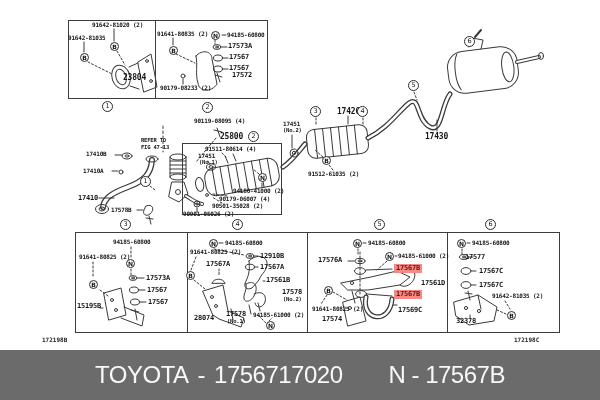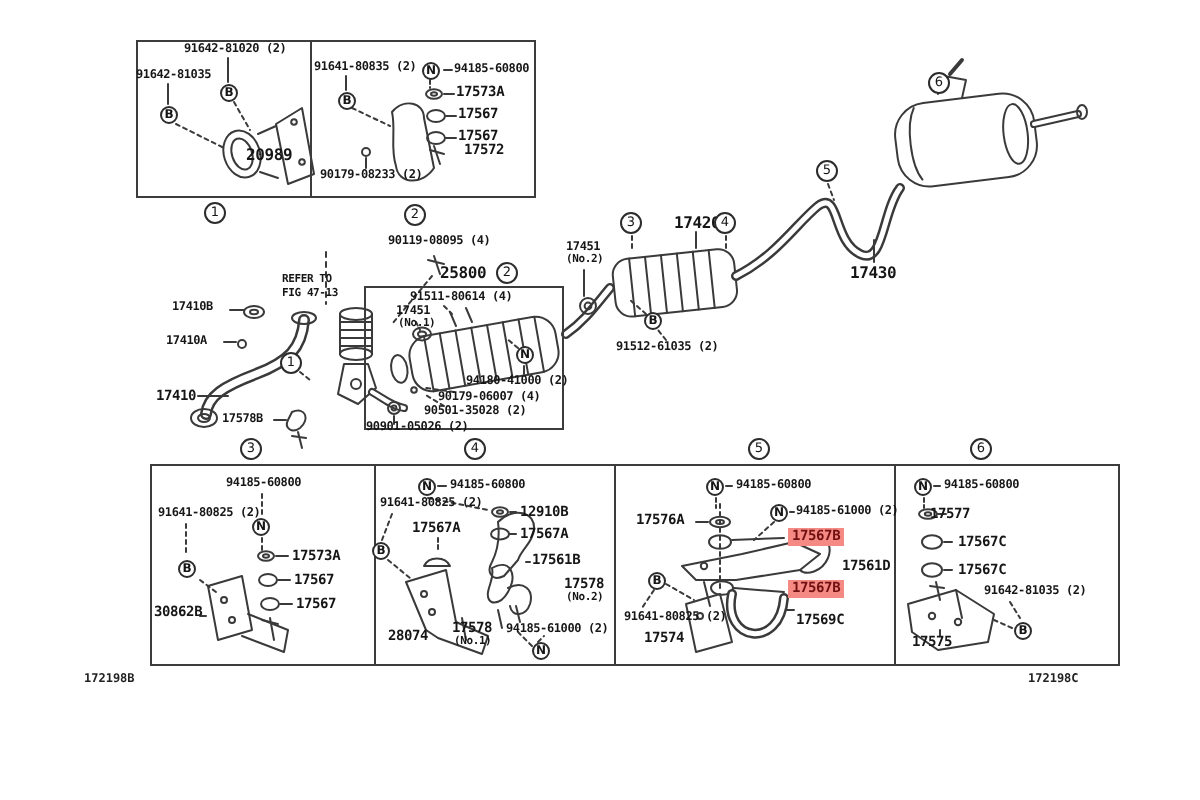--- a/index.html
+++ b/index.html
@@ -220,21 +220,21 @@
   <div class="dbox" style="left:182px;top:143px;width:100px;height:72px"></div>
   <div class="dbox" style="left:75px;top:232px;width:113px;height:101px"></div>
   <div class="dbox" style="left:187px;top:232px;width:121px;height:101px"></div>
   <div class="dbox" style="left:307px;top:232px;width:141px;height:101px"></div>
   <div class="dbox" style="left:447px;top:232px;width:113px;height:101px"></div>
 
   <span class="lbl" style="left:92px;top:22px">91642-81020 (2)</span>
   <span class="circ" style="left:110px;top:42px">B</span>
   <span class="lbl" style="left:68px;top:35px">91642-81035</span>
   <span class="circ" style="left:80px;top:53px">B</span>
-  <span class="lbl big" style="left:123px;top:74px">20989</span>
+  <span class="lbl big" style="left:123px;top:74px">23804</span>
   <span class="circ marker" style="left:102px;top:101px">1</span>
 
   <span class="lbl" style="left:157px;top:31px">91641-80835 (2)</span>
   <span class="circ" style="left:169px;top:46px">B</span>
   <span class="lbl" style="left:160px;top:85px">90179-08233 (2)</span>
   <span class="circ" style="left:211px;top:31px">N</span>
   <span class="lbl" style="left:227px;top:32px">94185-60800</span>
   <span class="lbl mid" style="left:228px;top:43px">17573A</span>
   <span class="lbl mid" style="left:229px;top:54px">17567</span>
   <span class="lbl mid" style="left:229px;top:65px">17567</span>
@@ -275,21 +275,21 @@
   <span class="circ marker" style="left:374px;top:219px">5</span>
   <span class="circ marker" style="left:485px;top:219px">6</span>
 
   <span class="lbl" style="left:113px;top:239px">94185-60800</span>
   <span class="circ" style="left:126px;top:259px">N</span>
   <span class="lbl" style="left:79px;top:254px">91641-80825 (2)</span>
   <span class="circ" style="left:89px;top:280px">B</span>
   <span class="lbl mid" style="left:146px;top:275px">17573A</span>
   <span class="lbl mid" style="left:147px;top:287px">17567</span>
   <span class="lbl mid" style="left:148px;top:299px">17567</span>
-  <span class="lbl mid" style="left:77px;top:303px">30862B</span>
+  <span class="lbl mid" style="left:77px;top:303px">15195B</span>
 
   <span class="circ" style="left:209px;top:239px">N</span>
   <span class="lbl" style="left:225px;top:240px">94185-60800</span>
   <span class="lbl mid" style="left:260px;top:253px">12910B</span>
   <span class="lbl mid" style="left:260px;top:264px">17567A</span>
   <span class="lbl" style="left:190px;top:249px">91641-80825 (2)</span>
   <span class="circ" style="left:186px;top:271px">B</span>
   <span class="lbl mid" style="left:206px;top:261px">17567A</span>
   <span class="lbl mid" style="left:266px;top:277px">17561B</span>
   <span class="lbl mid" style="left:282px;top:289px">17578</span>
@@ -313,19 +313,27 @@
   <span class="lbl mid" style="left:398px;top:307px">17569C</span>
   <span class="lbl mid" style="left:322px;top:316px">17574</span>
 
   <span class="circ" style="left:457px;top:239px">N</span>
   <span class="lbl" style="left:472px;top:240px">94185-60800</span>
   <span class="lbl mid" style="left:465px;top:254px">17577</span>
   <span class="lbl mid" style="left:479px;top:268px">17567C</span>
   <span class="lbl mid" style="left:479px;top:282px">17567C</span>
   <span class="lbl" style="left:492px;top:293px">91642-81035 (2)</span>
   <span class="circ" style="left:507px;top:311px">B</span>
-  <span class="lbl mid" style="left:456px;top:318px">17575</span>
+  <span class="lbl mid" style="left:456px;top:318px">32378</span>
 
   <span class="sheet" style="left:42px;top:336px">172198B</span>
   <span class="sheet" style="left:514px;top:336px">172198C</span>
 
+  <div class="footerbar">
+    <div class="fgroup">
+      <span>TOYOTA</span>
+      <span>-</span>
+      <span>1756717020</span>
+    </div>
+    <span>N - 17567B</span>
+  </div>
 
 </div>
 
 </body></html>

